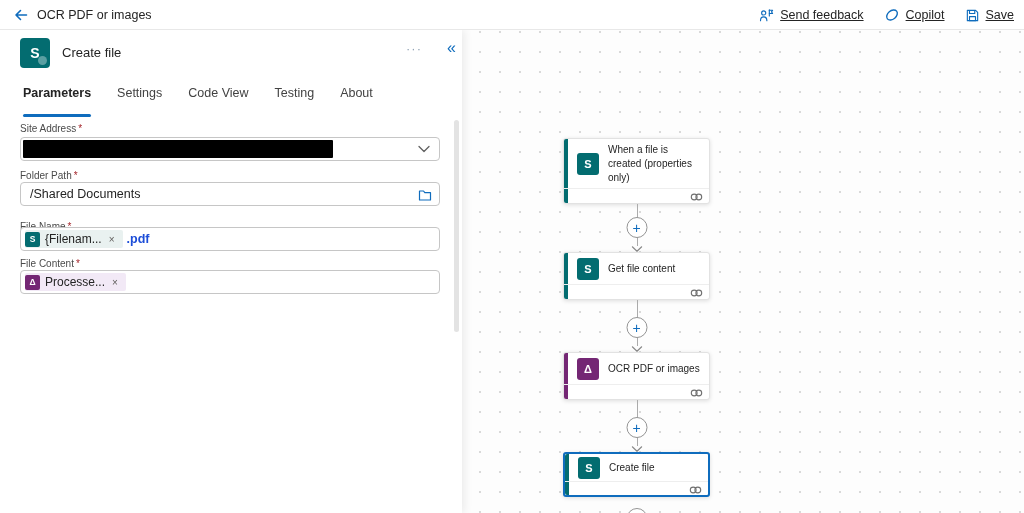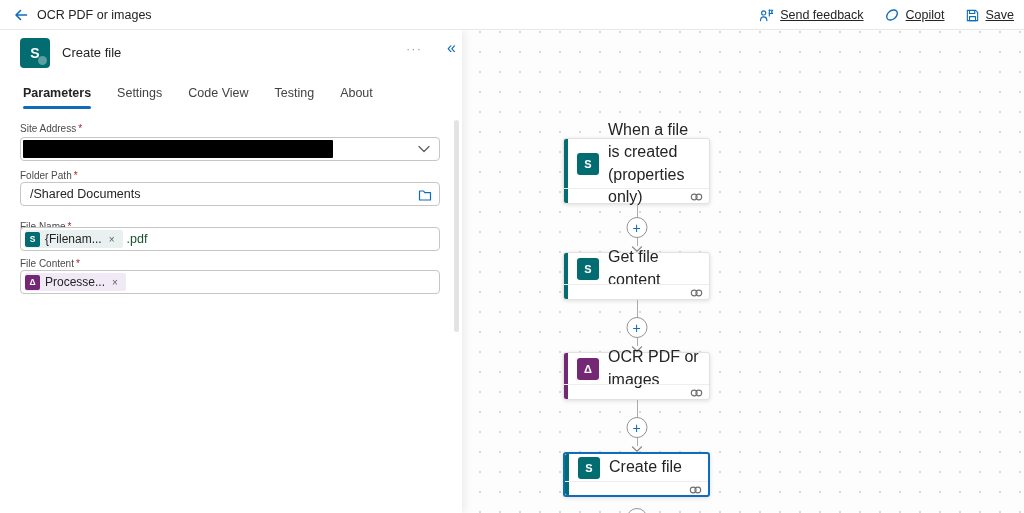--- a/index.html
+++ b/index.html
@@ -28,21 +28,21 @@
   .sp-dot { position:absolute; right:3px; bottom:3px; width:9px; height:9px; border-radius:50%;
             background:rgba(255,255,255,0.35); }
   .panel-title { position:absolute; left:62px; top:15px; font-size:13px; color:#242424; }
   .panel-menu { position:absolute; right:40px; top:11px; border:none; background:transparent;
                 color:#91a3b5; font-size:13px; letter-spacing:1px; cursor:pointer; }
   .panel-collapse { position:absolute; right:6px; top:9px; border:none; background:transparent;
                     color:var(--accent,#0f6cbd); font-size:16px; cursor:pointer; }
 
   .tabs { position:absolute; left:23px; top:56px; display:flex; gap:26px; }
   .tab { position:relative; border:none; background:transparent; font-family:inherit;
-         font-size:12.5px; color:#424242; padding:0 0 9px 0; cursor:pointer; }
+         font-size:12.5px; color:#424242; padding:0 0 17px 0; cursor:pointer; }
   .tab.active { font-weight:bold; color:#242424; }
   .tab.active::after { content:""; position:absolute; left:0; right:0; bottom:0; height:3px;
                        border-radius:2px; background:var(--accent,#0f6cbd); }
 
   .field-label { position:absolute; left:20px; font-size:10px; color:#4a4a4a; }
   .req { color:var(--red,#a4262c); margin-left:2px; }
   .input-box { position:absolute; left:20px; width:420px; height:24px; background:#fff;
                border:1px solid #c6c6c6; border-radius:4px; display:flex; align-items:center; }
   .redact-lg { width:310px; height:18px; background:#000; margin-left:2px; border-radius:1px; }
   .chev-wrap { position:absolute; right:9px; top:7px; }
@@ -53,21 +53,21 @@
   .token-pill { display:flex; align-items:center; gap:5px; height:18px; margin-left:4px;
                 padding:0 6px 0 0; border-radius:2px; cursor:pointer; }
   .pill-teal { background:#e9f1f0; }
   .pill-purple { background:#f2e9f6; }
   .pill-icon { width:15px; height:15px; border-radius:2px; color:#fff; font-size:8.5px; font-weight:bold;
                display:flex; align-items:center; justify-content:center; }
   .pill-icon.teal { background:var(--teal,#036c70); }
   .pill-icon.purple { background:var(--purple,#742774); }
   .pill-label { font-size:12px; color:#242424; }
   .pill-x { border:none; background:transparent; font-size:10px; color:#605e5c; cursor:pointer; padding:0 2px; }
-  .suffix-text { font-size:12.5px; color:#14532d; margin-left:4px; }
+  .suffix-text { font-size:12.5px; color:#1d4ed8; margin-left:4px;font-weight:bold; }
 
   .connected-row { position:absolute; left:20px; top:272px; height:16px; display:flex;
                    align-items:center; font-size:11.5px; color:#424242; }
   .redact-sm { display:inline-block; width:175px; height:13px; background:#000; margin:0 1px 0 5px; }
   .link { border:none; background:transparent; color:var(--accent,#0f6cbd); font-family:inherit;
           font-size:11.5px; cursor:pointer; margin-left:6px; }
 
   .panel-scrollbar { position:absolute; right:3px; top:90px; width:5px; height:212px;
                      background:#e3e3e3; border-radius:3px; cursor:pointer; }
 
@@ -81,21 +81,21 @@
   .node.selected { border:2px solid var(--accent,#0f6cbd); }
   .node-accent { position:absolute; left:0; top:0; bottom:0; width:4px;
                  border-radius:2px 0 0 2px; }
   .accent-teal { background:var(--teal,#036c70); }
   .accent-purple { background:var(--purple,#742774); }
   .node-body { display:flex; align-items:center; gap:9px; padding:0 8px 0 13px; }
   .node-icon { flex:0 0 auto; width:22px; height:22px; border-radius:3px; color:#fff; font-size:11px;
                font-weight:bold; display:flex; align-items:center; justify-content:center; position:relative; }
   .node-icon.teal { background:var(--teal,#036c70); }
   .node-icon.purple { background:var(--purple,#742774); }
-  .node-title { font-size:16px; line-height:1.4; color:#242424; }
+  .node-title { font-size:10px; line-height:1.4; color:#242424; }
   .node-footer { height:16px; border-top:1px solid #eeeeee; position:relative; }
   .foot-link { position:absolute; right:6px; top:3px; }
 
   .connector { position:absolute; left:101px; width:147px; }
   .conn-line { position:absolute; left:50%; top:0; bottom:6px; width:1px; background:#ababab; }
   .plus-btn { position:absolute; left:50%; transform:translateX(-50%); width:21px; height:21px;
               border-radius:50%; background:#fff; border:1px solid #949494; color:var(--accent,#0f6cbd);
               font-size:14px; line-height:18px; text-align:center; cursor:pointer; padding:0; }
   .conn-arrow { position:absolute; left:50%; transform:translateX(-50%); bottom:0; }
 

